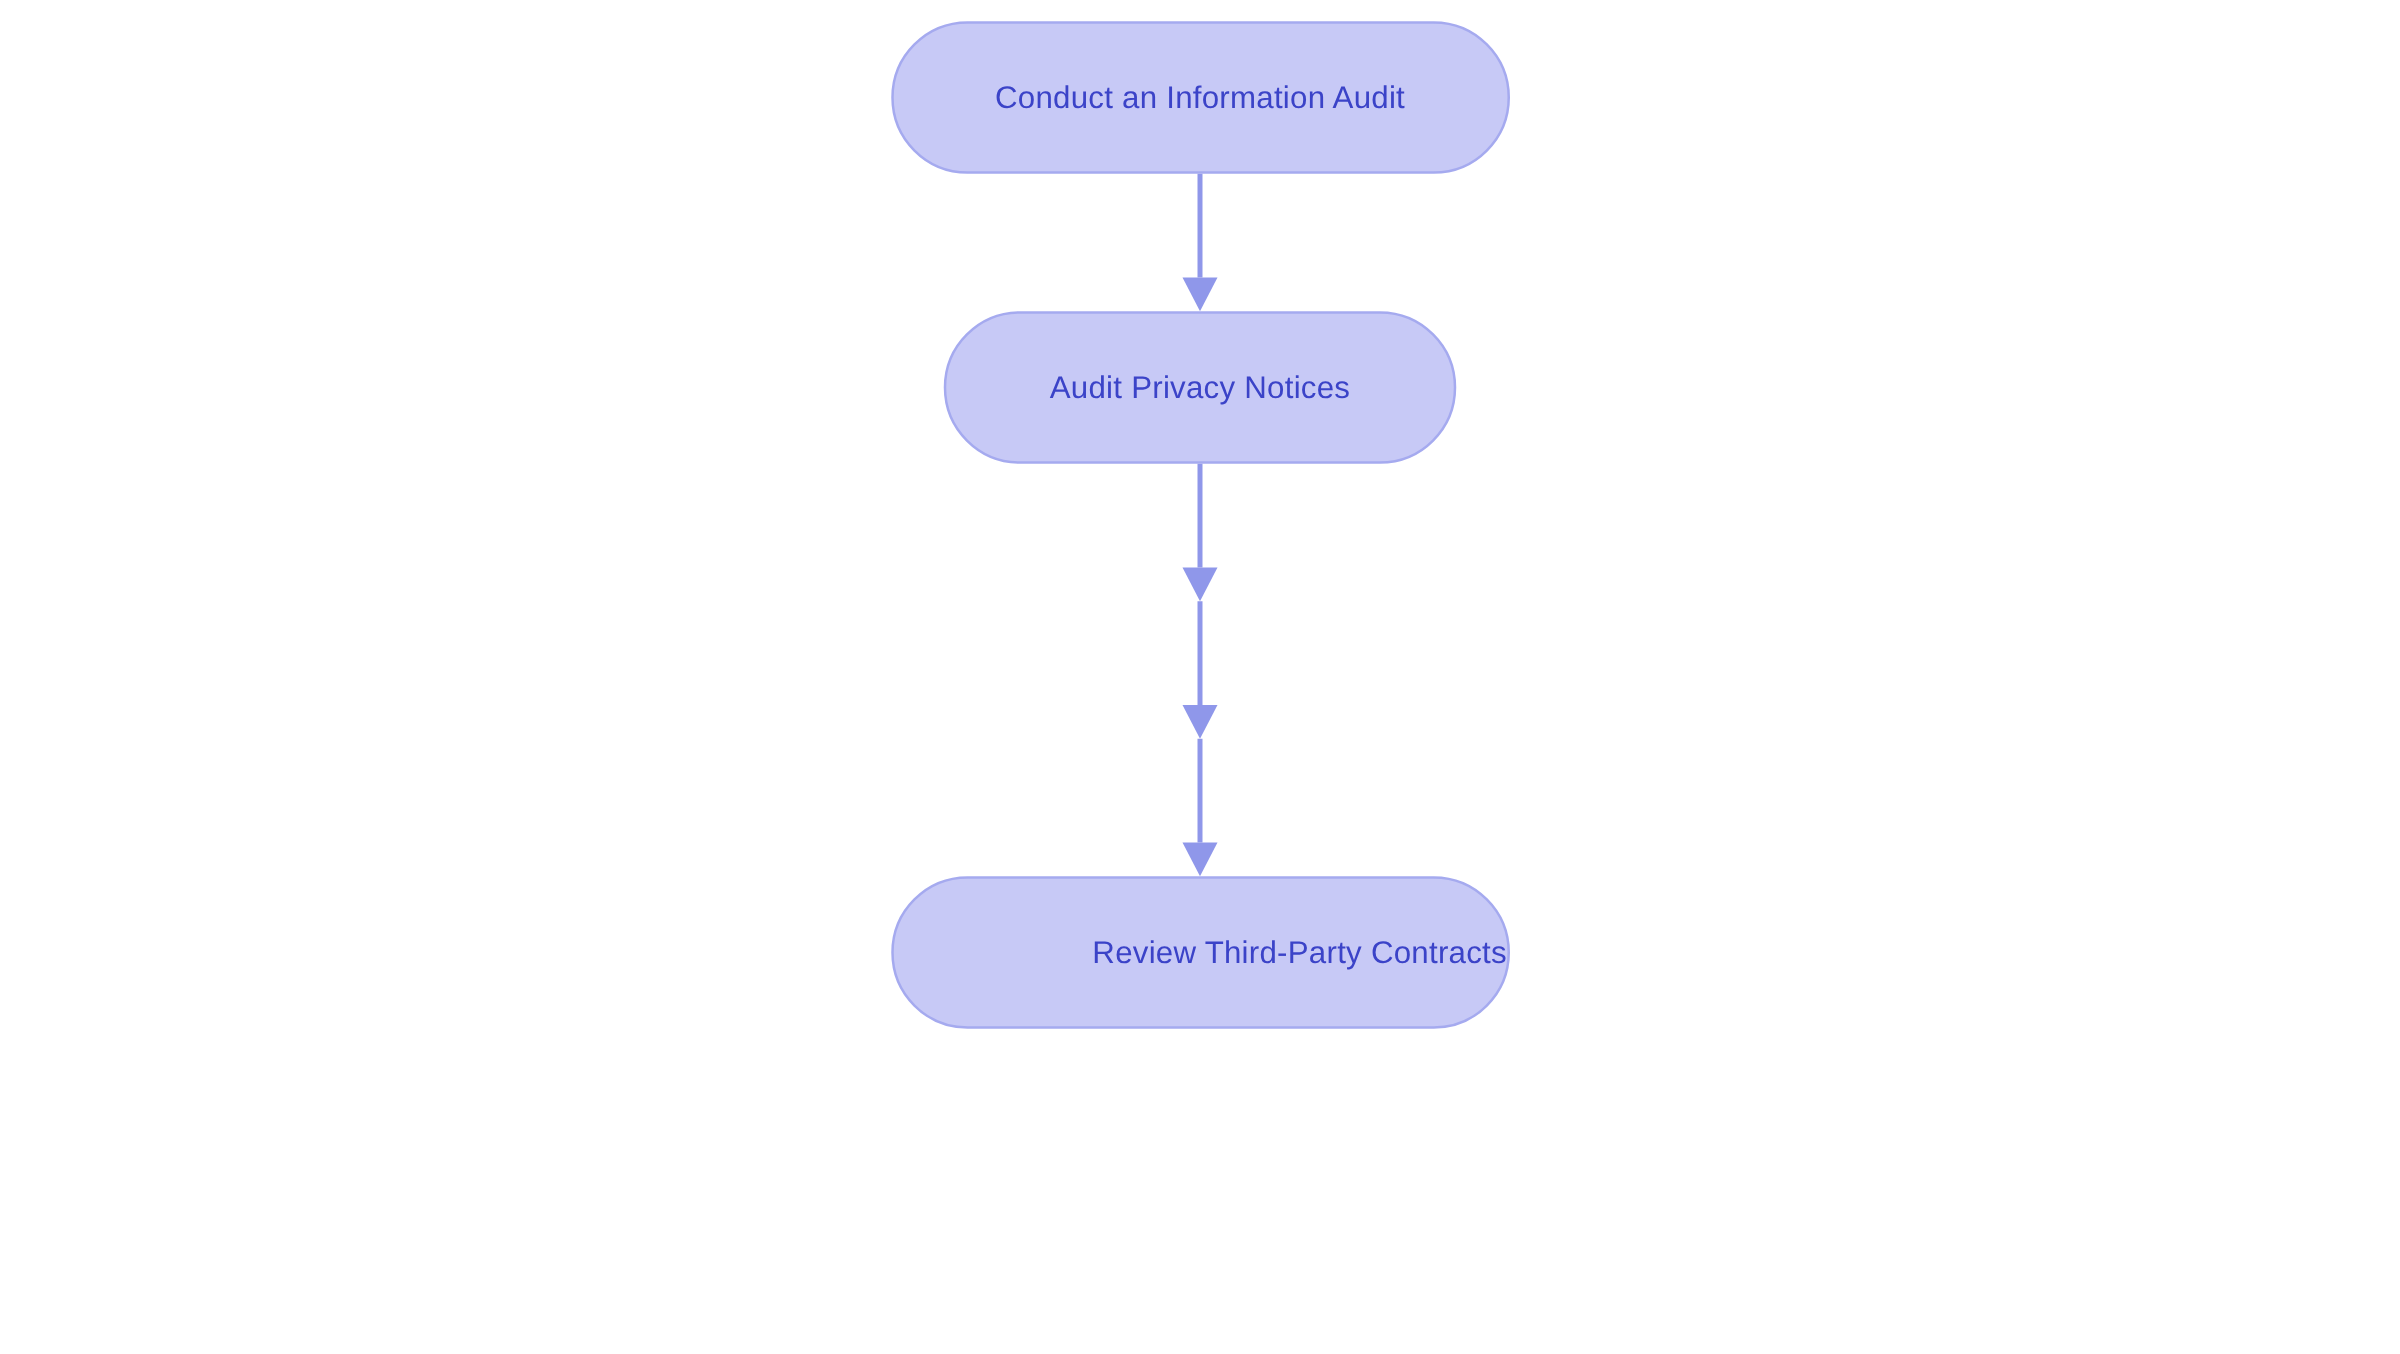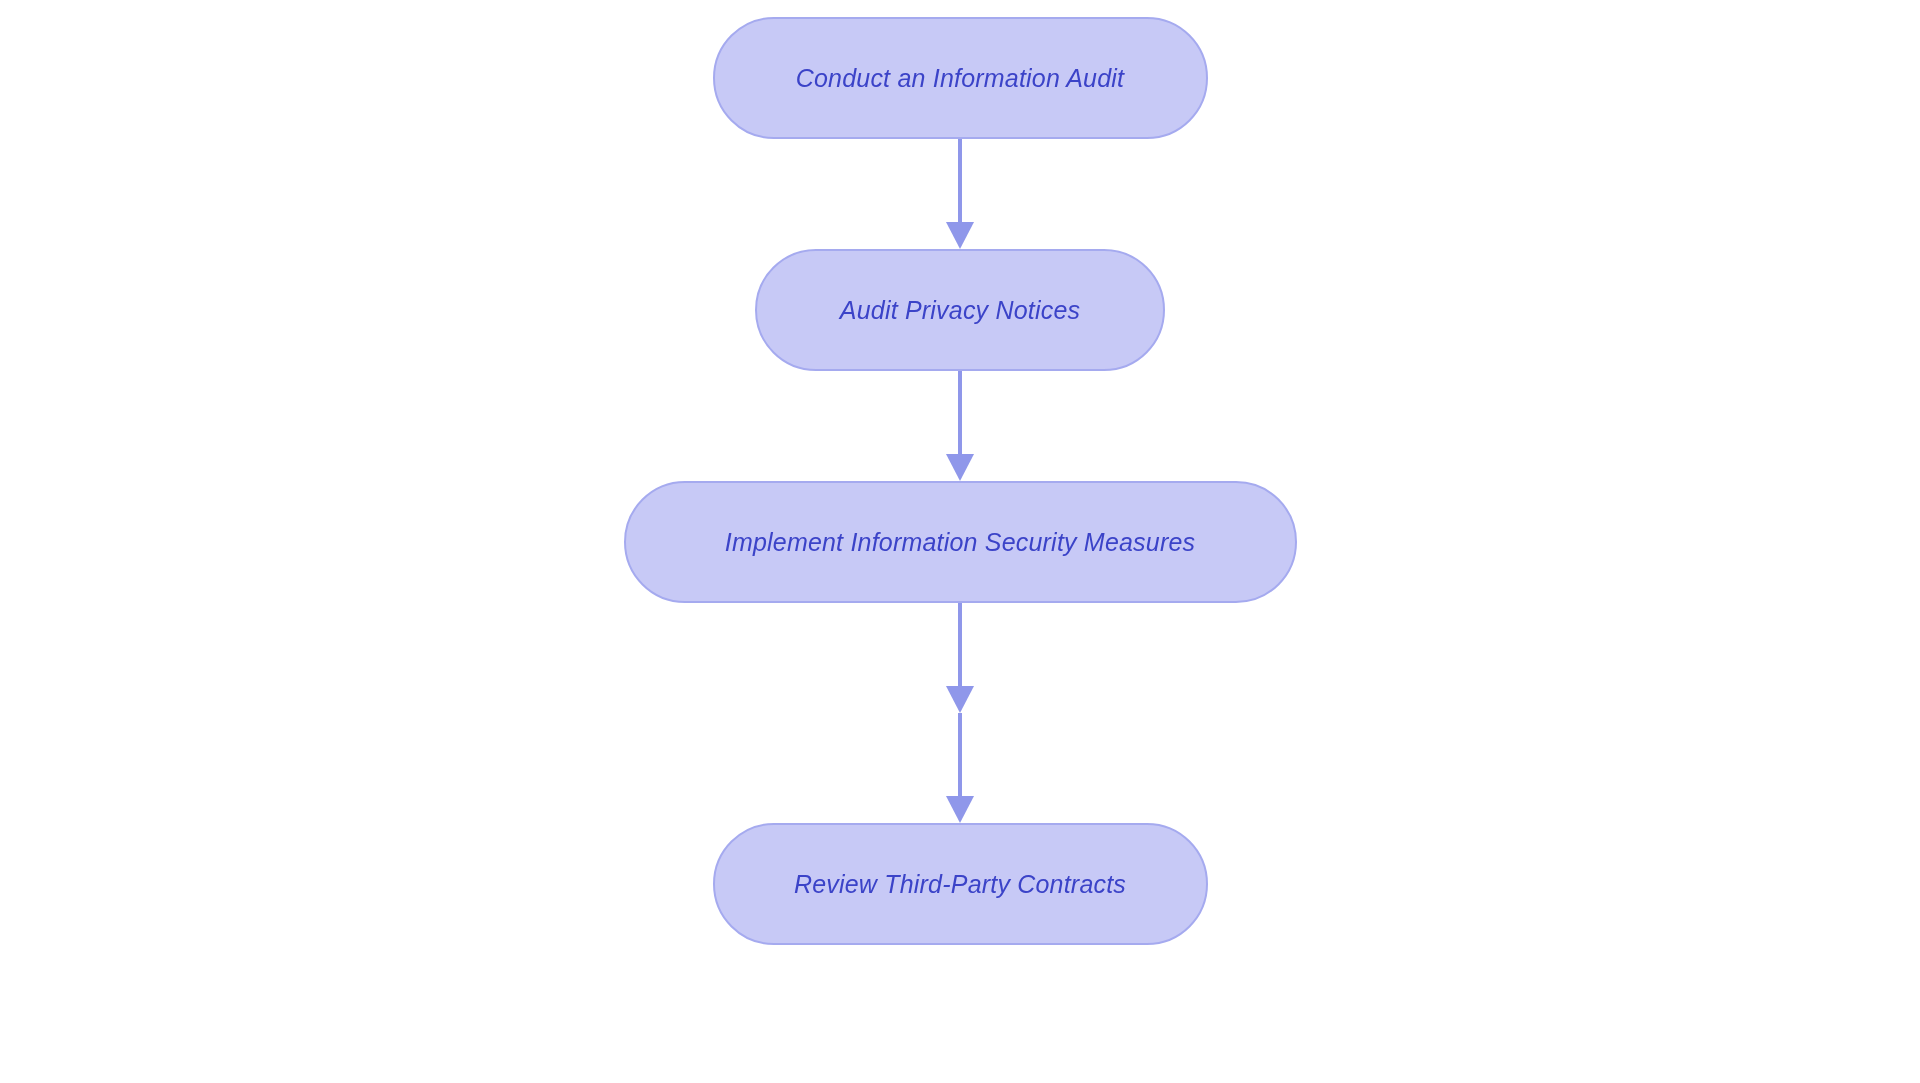--- a/index.html
+++ b/index.html
@@ -34,27 +34,26 @@
     background: var(--node-fill);
     border: 2px solid var(--node-border);
     display: flex;
     align-items: center;
     justify-content: center;
     color: var(--node-text);
     font-size: 25px;
     letter-spacing: 0.2px;
     white-space: nowrap;
     flex: 0 0 auto;
-    font-style: italic;
   }
   .node.n1 { width: 495px; }
   .node.n2 { width: 410px; }
   .node.n3 { width: 673px; }
   .node.n4 { width: 314px; }
-  .node.n5 { width: 495px; }
+  .node.n5 { width: 495px; justify-content: flex-end; }
   .connector {
     height: 110px;
     display: flex;
     flex-direction: column;
     align-items: center;
     flex: 0 0 auto;
   }
   .connector .line {
     width: 4px;
     flex: 1 1 auto;
@@ -85,23 +84,20 @@
 
   <div class="node n2">
     <span>Audit Privacy Notices</span>
   </div>
 
   <div class="connector">
     <div class="line"></div>
     <div class="head"></div>
   </div>
 
-  <div class="node n3">
-    <span>Implement Information Security Measures</span>
-  </div>
 
   <div class="connector">
     <div class="line"></div>
     <div class="head"></div>
   </div>
 
 
   <div class="connector">
     <div class="line"></div>
     <div class="head"></div>

